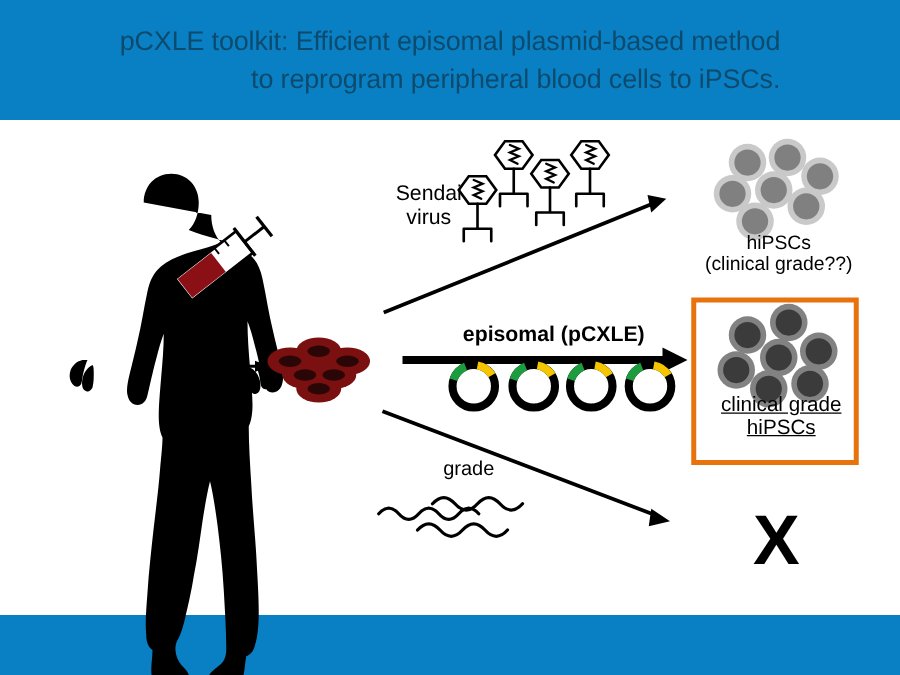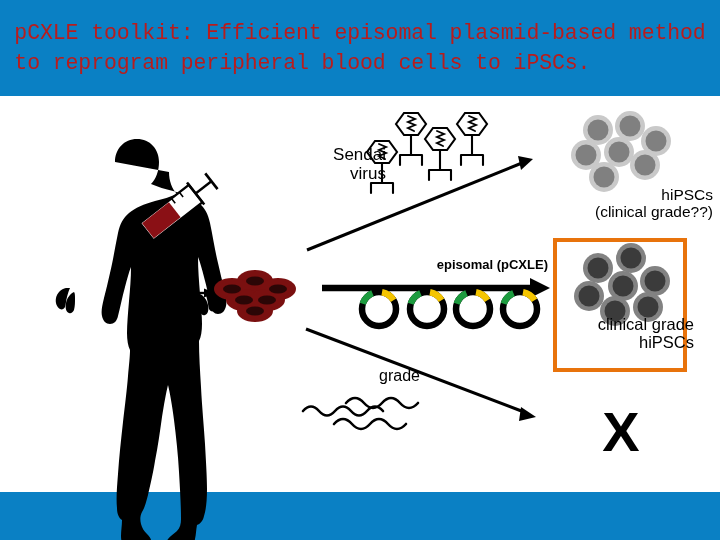--- a/index.html
+++ b/index.html
@@ -34,35 +34,34 @@
   #title-text {
     position: absolute;
     top: 0;
     left: 0;
     width: 720px;
     height: 96px;
     display: flex;
     flex-direction: column;
     align-items: center;
     justify-content: center;
-    color: #b91c1c;
+    color: #0c4a6e;
     font-size: 21.5px;
     line-height: 30px;
-    text-align: left;
+    text-align: right;
     letter-spacing: -0.1px;
     white-space: pre-line;
     padding: 0 6px;
     box-sizing: border-box;
-    font-family: Liberation Mono, monospace;
   }
 
   
   .label {
     position: absolute;
-    text-align: right;
+    text-align: center;
     color: #000000;
     white-space: pre-line;
     line-height: 1.12;
   }
 
   #sendai-label {
     left: 300px;
     top: 145px;
     width: 86px;
     font-size: 17px;
@@ -70,40 +69,41 @@
   #pbmcs-label {
     left: 205px;
     top: 243px;
     width: 110px;
     font-size: 19px;
   }
   #episomal-label {
     left: 338px;
     top: 258px;
     width: 210px;
-    font-size: 13px;
+    font-size: 17px;
     font-weight: bold;
   }
   #mrna-label {
     left: 330px;
     top: 367px;
     width: 90px;
     font-size: 16px;
   }
   #hipsc-top-label {
     left: 533px;
     top: 186px;
     width: 180px;
     font-size: 15.5px;
   }
   #hipsc-box-label {
     left: 556px;
     top: 315px;
     width: 138px;
     font-size: 16.5px;
+    text-decoration: underline;
   }
   #x-mark {
     position: absolute;
     left: 589px;
     top: 404px;
     width: 64px;
     text-align: center;
     font-size: 56px;
     font-weight: bold;
     color: #000000;

